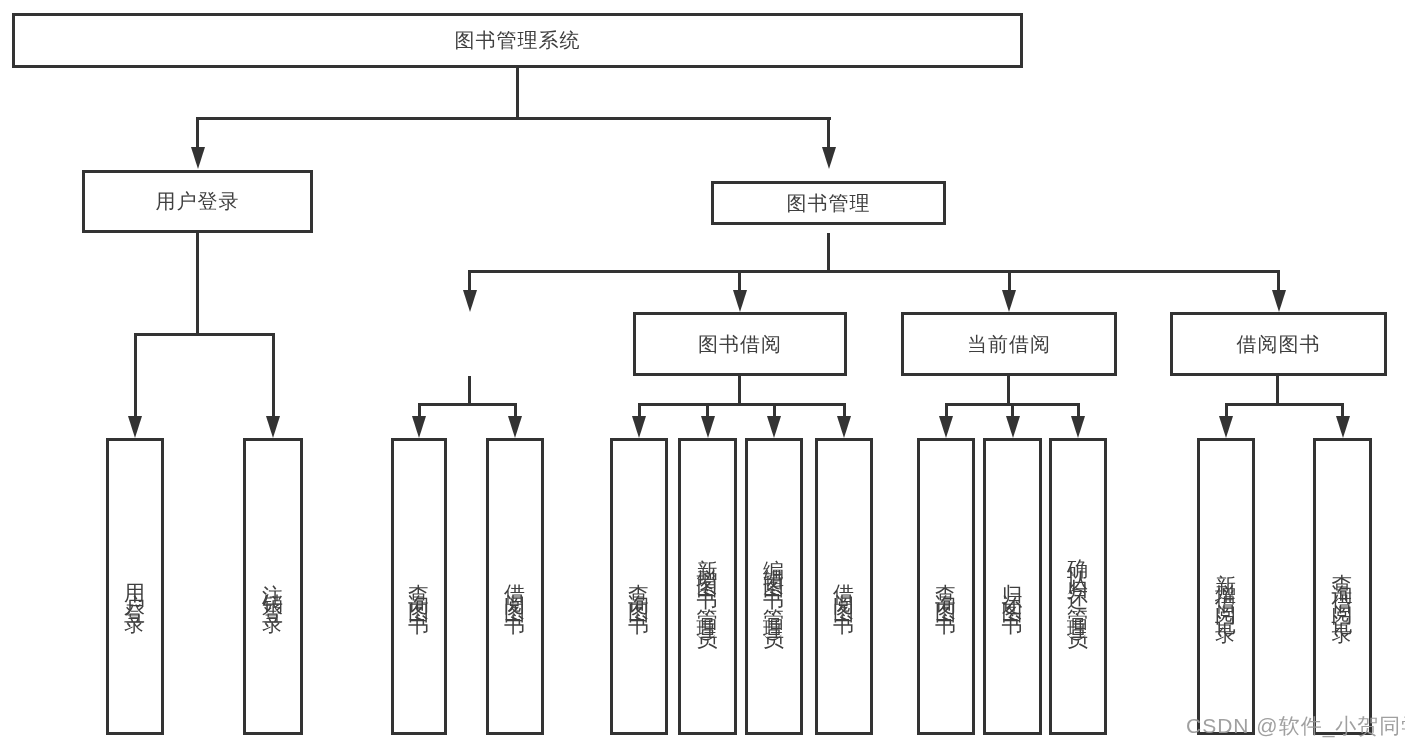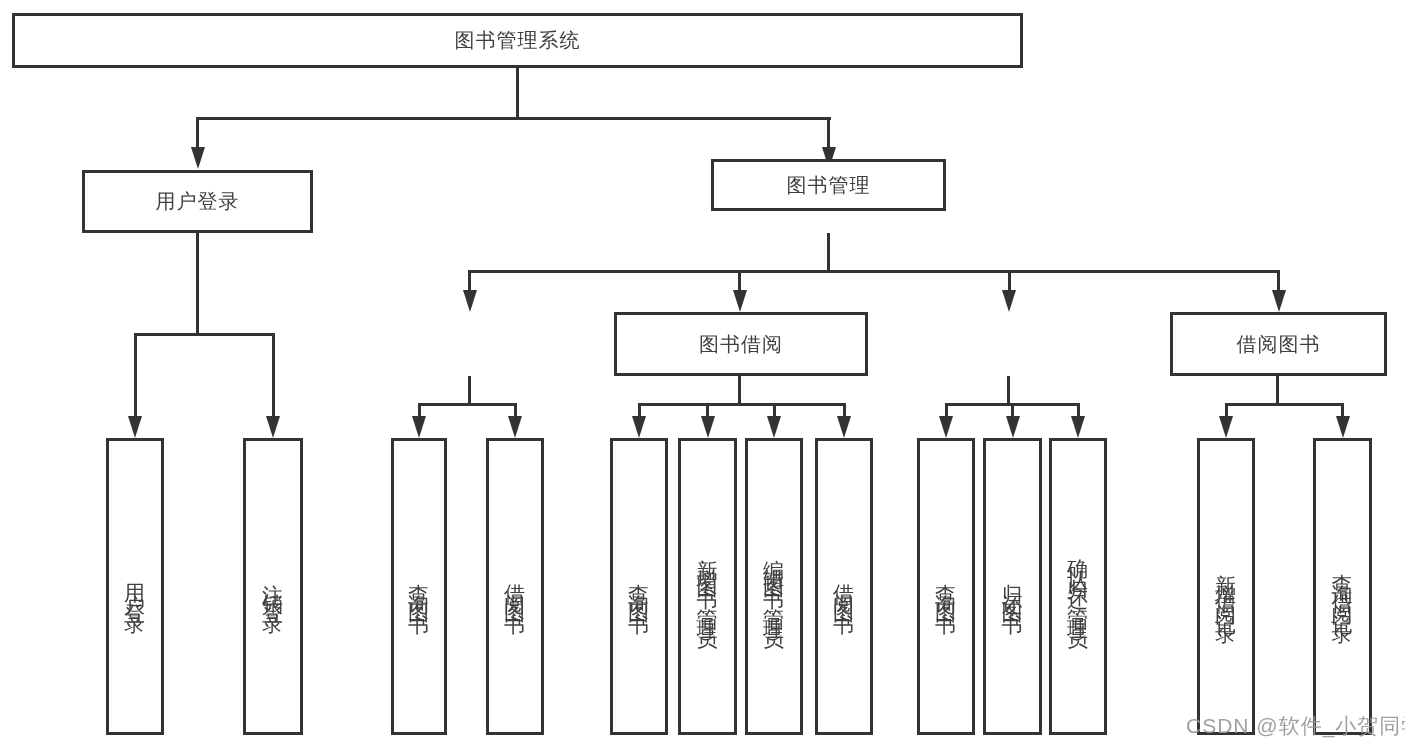--- a/index.html
+++ b/index.html
@@ -37,21 +37,21 @@
   <div class="vline" style="left:516px;top:68px;height:50px"></div>
   <div class="hline" style="left:196px;top:117px;width:635px"></div>
   <div class="vline" style="left:196px;top:117px;height:33px"></div>
   <div class="arrow" style="left:191px;top:147px"></div>
   <div class="vline" style="left:827px;top:117px;height:33px"></div>
   <div class="arrow" style="left:822px;top:147px"></div>
 
   <div class="box" style="left:82px;top:170px;width:231px;height:63px">
     <span class="hlabel">用户登录</span>
   </div>
-  <div class="box" style="left:711px;top:159px;width:235px;height:52px">
+  <div class="box" style="left:711px;top:181px;width:235px;height:44px">
     <span class="hlabel">图书管理</span>
   </div>
 
   <div class="vline" style="left:196px;top:233px;height:101px"></div>
   <div class="hline" style="left:134px;top:333px;width:141px"></div>
   <div class="vline" style="left:134px;top:333px;height:85px"></div>
   <div class="arrow" style="left:128px;top:416px"></div>
   <div class="vline" style="left:272px;top:333px;height:85px"></div>
   <div class="arrow" style="left:266px;top:416px"></div>
 
@@ -59,22 +59,25 @@
   <div class="hline" style="left:468px;top:270px;width:812px"></div>
   <div class="vline" style="left:468px;top:270px;height:23px"></div>
   <div class="arrow" style="left:463px;top:290px"></div>
   <div class="vline" style="left:738px;top:270px;height:23px"></div>
   <div class="arrow" style="left:733px;top:290px"></div>
   <div class="vline" style="left:1008px;top:270px;height:23px"></div>
   <div class="arrow" style="left:1002px;top:290px"></div>
   <div class="vline" style="left:1277px;top:270px;height:23px"></div>
   <div class="arrow" style="left:1272px;top:290px"></div>
 
-  <div class="box" style="left:614px;top:312px;width:254px;height:64px">
+  <div class="box" style="left:633px;top:312px;width:214px;height:64px">
     <span class="hlabel">图书借阅</span>
+  </div>
+  <div class="box" style="left:901px;top:312px;width:216px;height:64px">
+    <span class="hlabel">当前借阅</span>
   </div>
   <div class="box" style="left:1170px;top:312px;width:217px;height:64px">
     <span class="hlabel">借阅图书</span>
   </div>
 
   <div class="vline" style="left:468px;top:376px;height:29px"></div>
   <div class="hline" style="left:418px;top:403px;width:99px"></div>
   <div class="vline" style="left:418px;top:403px;height:15px"></div>
   <div class="arrow" style="left:412px;top:416px"></div>
   <div class="vline" style="left:514px;top:403px;height:15px"></div>

